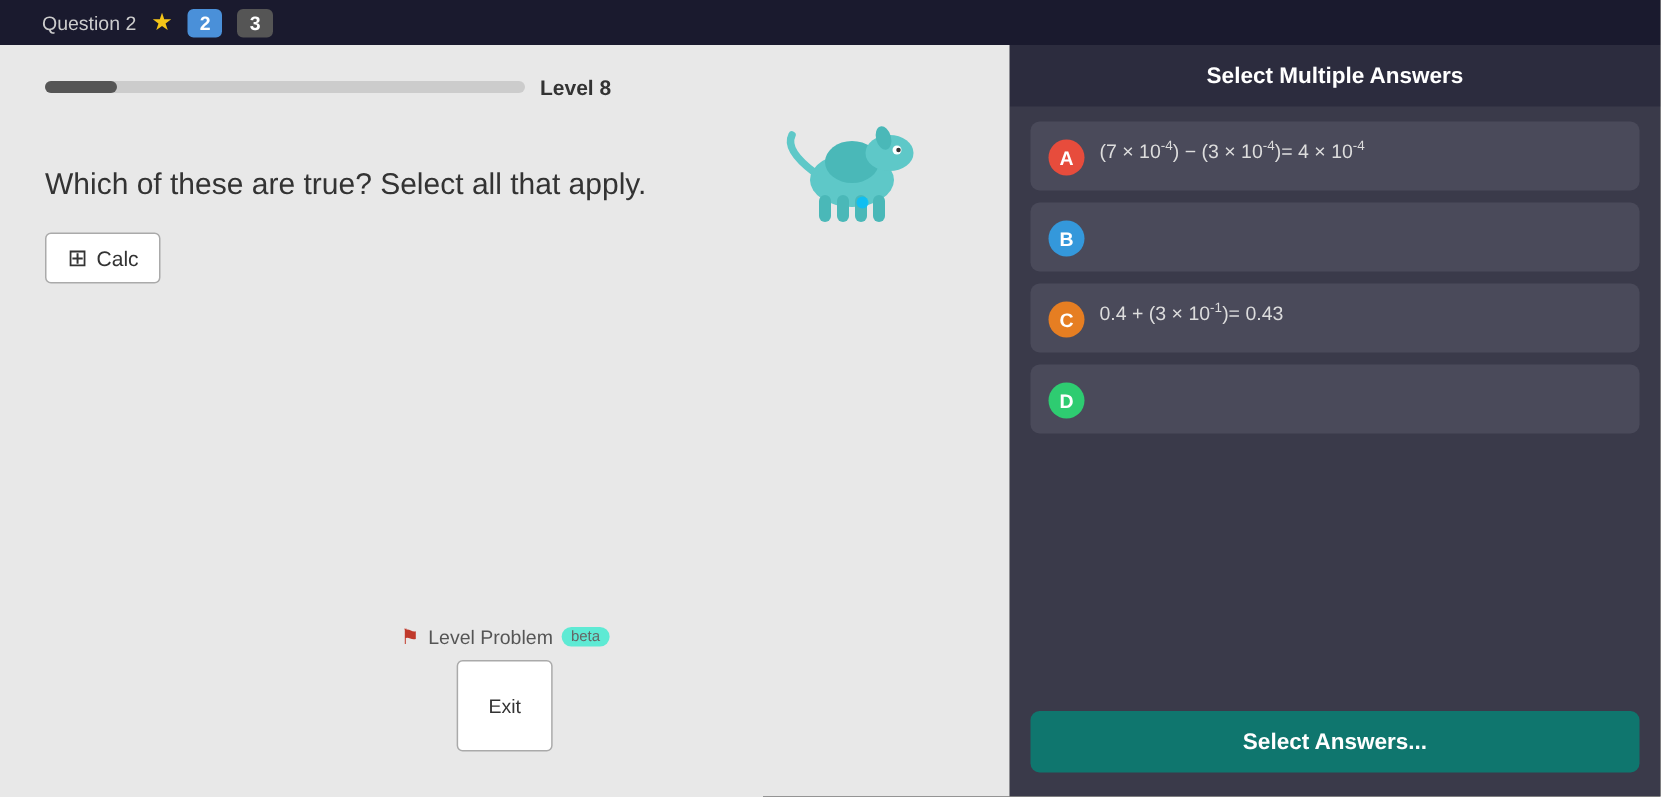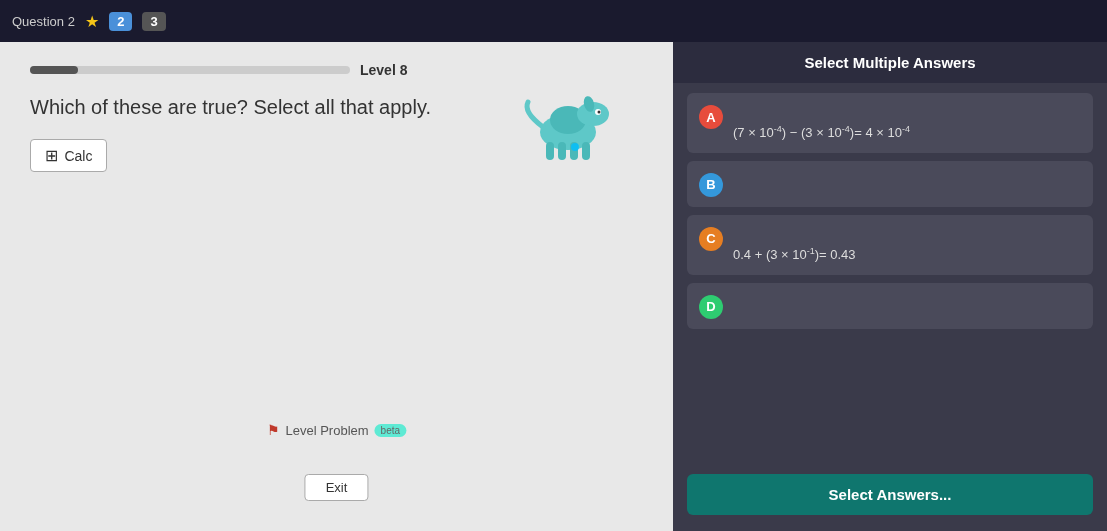--- a/index.html
+++ b/index.html
@@ -7,24 +7,24 @@
       font-family: Arial, sans-serif;
       background: #2a2a2a;
       width: 1107px;
       height: 531px;
       overflow: hidden;
       display: flex;
       flex-direction: column;
     }
     .top-bar {
       background: #1a1a2e;
-      height: 42px;
-      display: flex;
-      align-items: center;
-      padding: 0 12px;
+      height: 30px;
+      display: flex;
+      align-items: center;
+      padding: 0 28px;
       gap: 10px;
       flex-shrink: 0;
     }
     .question-label {
       color: #ccc;
       font-size: 13px;
     }
     .star-icon {
       color: #f5c518;
       font-size: 16px;
@@ -50,21 +50,21 @@
       background: #e8e8e8;
       padding: 20px 30px;
       display: flex;
       flex-direction: column;
       position: relative;
     }
     .level-bar-container {
       display: flex;
       align-items: center;
       gap: 10px;
-      margin-bottom: 8px;
+      margin-bottom: 36px;
     }
     .level-bar-bg {
       flex: 1;
       height: 8px;
       background: #ccc;
       border-radius: 4px;
       max-width: 320px;
     }
     .level-bar-fill {
       height: 100%;
@@ -124,25 +124,24 @@
       background: #5eead4;
       border-radius: 8px;
       padding: 1px 6px;
       font-size: 10px;
       color: #666;
     }
     .exit-btn {
       background: white;
       border: 1px solid #aaa;
       border-radius: 4px;
-      padding: 5px 20px;
+      padding: 22px 20px;
       font-size: 13px;
       color: #333;
       cursor: pointer;
-      margin-top: 28px;
     }
     
     .robot-body {
       position: relative;
       width: 100px;
       height: 80px;
     }
     .right-panel {
       width: 434px;
       background: #3a3a4a;
@@ -188,21 +187,20 @@
       margin-top: 2px;
     }
     .badge-a { background: #e74c3c; }
     .badge-b { background: #3498db; }
     .badge-c { background: #e67e22; }
     .badge-d { background: #2ecc71; }
     .answer-text {
       color: #ddd;
       font-size: 13px;
       line-height: 1.5;
-      margin-top: 20px;
     }
     .answer-text sup {
       font-size: 9px;
     }
     .select-answers-btn {
       margin: 8px 14px 16px;
       background: #0f766e;
       color: white;
       border: none;
       border-radius: 6px;

